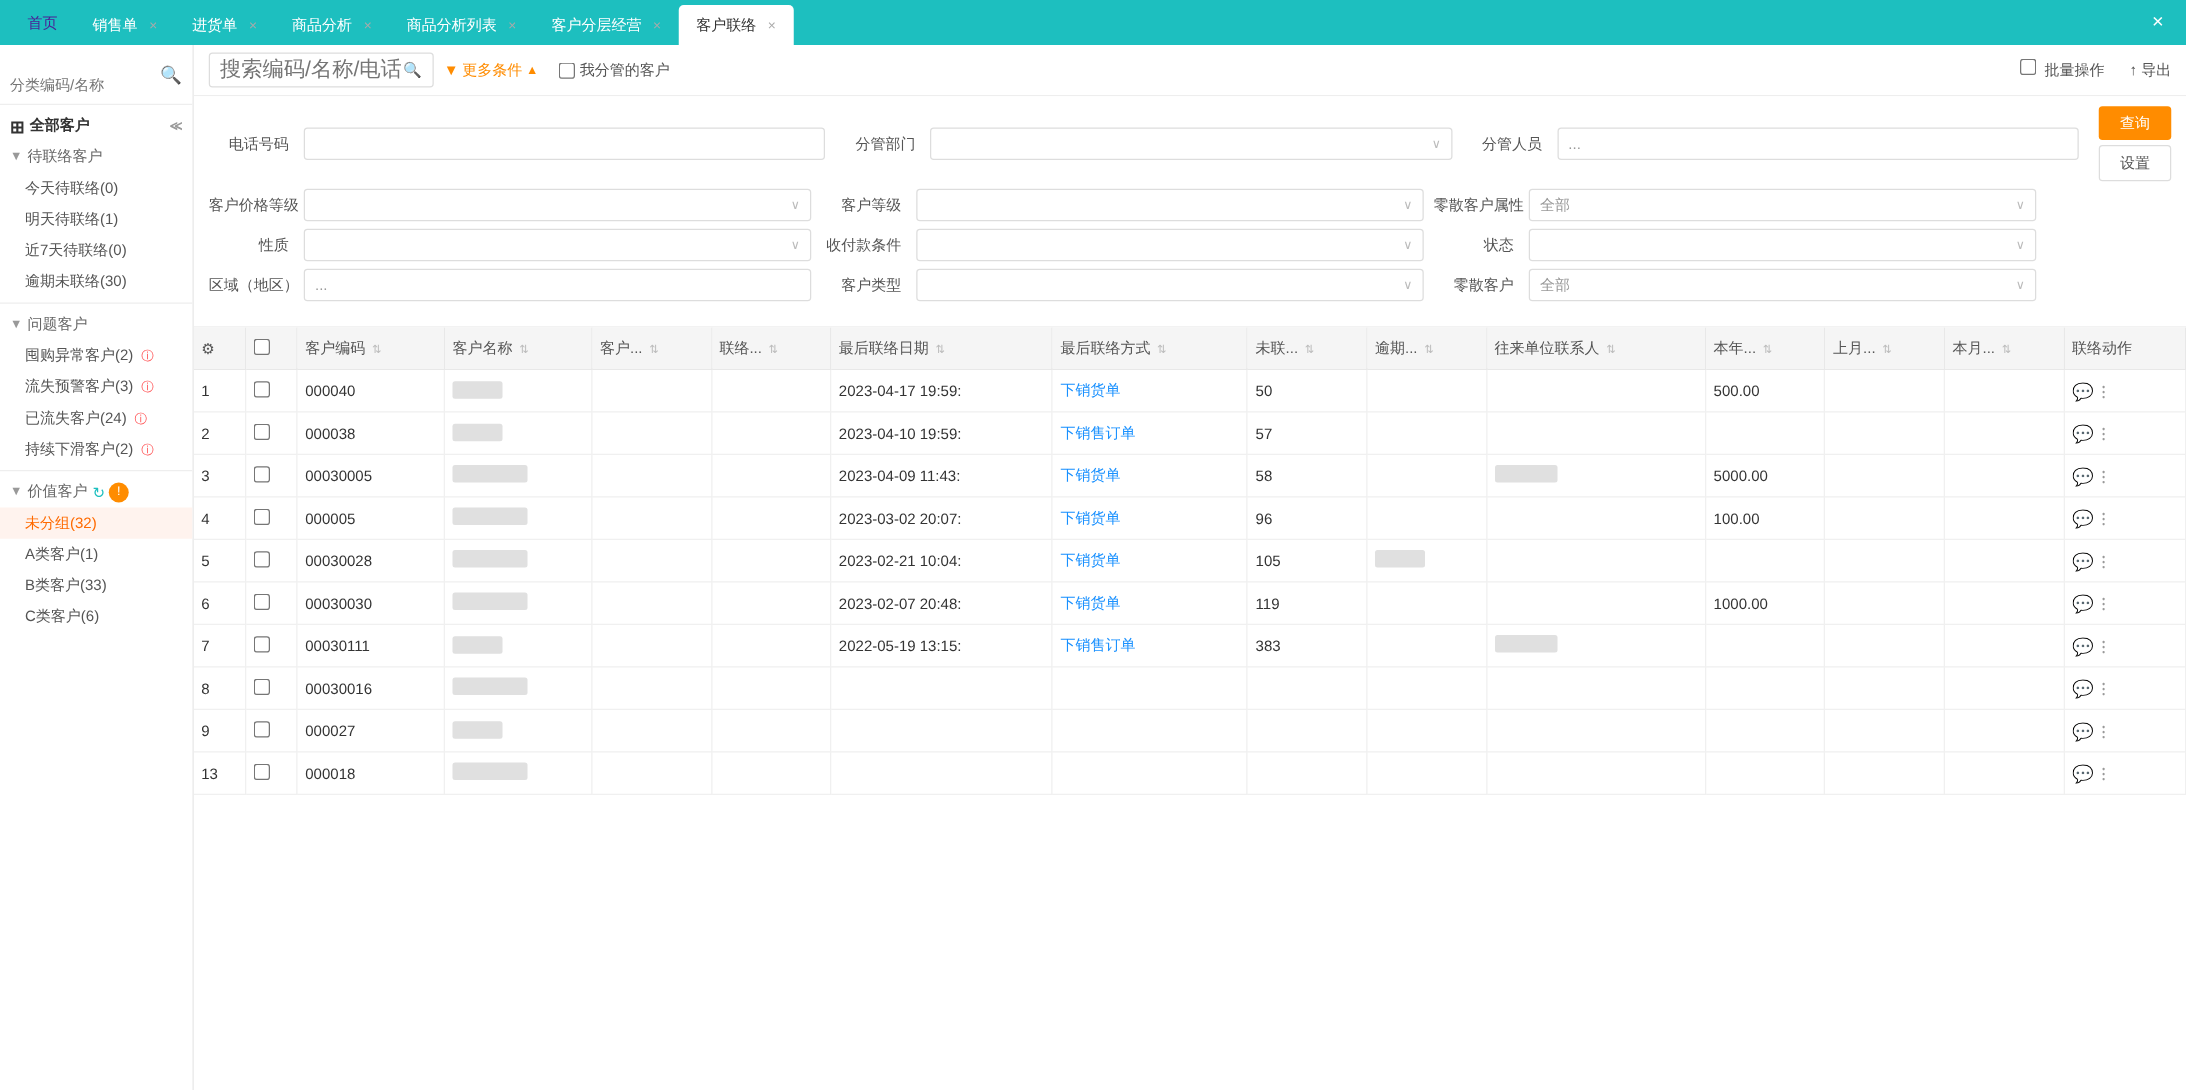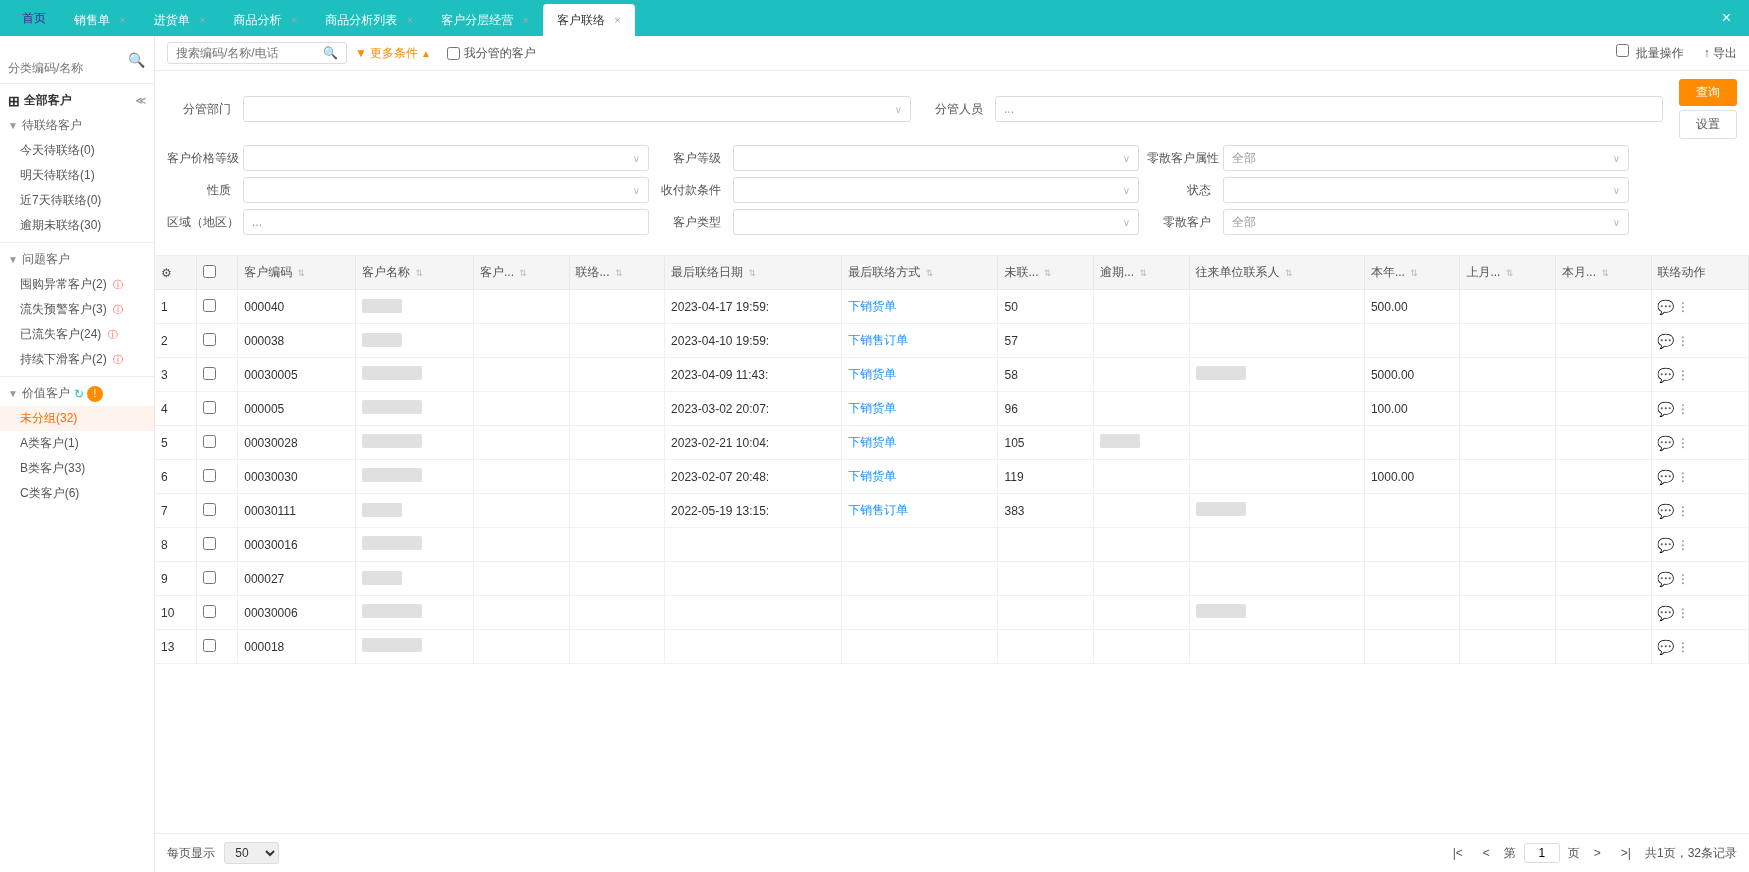--- a/index.html
+++ b/index.html
@@ -51,21 +51,21 @@
     
     .content-area { flex: 1; display: flex; flex-direction: column; overflow: hidden; background: #fff; }
 
     
     .toolbar {
       display: flex; align-items: center; padding: 6px 12px; background: #fff; border-bottom: 1px solid #eee; gap: 8px;
     }
     .toolbar .search-box {
       display: flex; align-items: center; border: 1px solid #ddd; border-radius: 3px; padding: 3px 8px; width: 180px;
     }
-    .toolbar .search-box input { border: none; outline: none; font-size: 12px; color: #999; width: 100%; }
+    .toolbar .search-box input { border: none; outline: none; font-size: 17px; color: #999; width: 100%; }
     .toolbar .more-filter { color: #ff8c00; cursor: pointer; display: flex; align-items: center; gap: 3px; }
     .toolbar .my-customer { display: flex; align-items: center; gap: 4px; color: #555; cursor: pointer; margin-left: 8px; }
     .toolbar .batch-ops { margin-left: auto; color: #555; cursor: pointer; }
     .toolbar .export-btn { color: #555; cursor: pointer; margin-left: 12px; }
 
     
     .filter-panel {
       background: #fff; border-bottom: 1px solid #eee; padding: 8px 12px;
     }
     .filter-row { display: flex; align-items: center; margin-bottom: 6px; gap: 8px; }
@@ -240,20 +240,26 @@
       <div class="export-btn">
         <span>↑</span>
         <span>导出</span>
       </div>
     </div>
 
     <div class="filter-panel">
 
       <div class="filter-row">
         <div class="filter-col">
+          <span class="filter-label">电话号码</span>
+          <div class="filter-input">
+            <span></span>
+          </div>
+        </div>
+        <div class="filter-col">
           <span class="filter-label">分管部门</span>
           <div class="filter-input">
             <span></span>
             <span class="chevron">∨</span>
           </div>
         </div>
         <div class="filter-col">
           <span class="filter-label">分管人员</span>
           <div class="filter-input">
             <span>...</span>
@@ -668,50 +674,20 @@
       <td></td>
       <td></td>
       <td>
         <div class="action-icons">
           <span title="联络">💬</span>
           <span title="更多">⁝</span>
         </div>
       </td>
     </tr>
             <tr>
-      <td>10</td>
-      <td><input type="checkbox" style=""></td>
-      <td>00030006</td>
-      <td>
-        <span class="blurred" style="width:60px;"></span>
-      </td>
-      <td></td>
-      <td></td>
-      <td></td>
-      <td>
-        
-      </td>
-      <td></td>
-      <td>
-        
-      </td>
-      <td>
-        <span class="blurred" style="width:50px;"></span>
-      </td>
-      <td></td>
-      <td></td>
-      <td></td>
-      <td>
-        <div class="action-icons">
-          <span title="联络">💬</span>
-          <span title="更多">⁝</span>
-        </div>
-      </td>
-    </tr>
-            <tr>
       <td>13</td>
       <td><input type="checkbox" style=""></td>
       <td>000018</td>
       <td>
         <span class="blurred" style="width:60px;"></span>
       </td>
       <td></td>
       <td></td>
       <td></td>
       <td>
@@ -731,33 +707,14 @@
         <div class="action-icons">
           <span title="联络">💬</span>
           <span title="更多">⁝</span>
         </div>
       </td>
     </tr>
           </tbody>
       </table>
     </div>
 
-    <div class="pagination">
-      <div>
-        <span class="page-size-label">每页显示</span>
-        <select class="page-size-select">
-          <option>50</option>
-          <option>100</option>
-        </select>
-      </div>
-      <div class="pagination-right">
-        <span class="page-nav">|&lt;</span>
-        <span class="page-nav">&lt;</span>
-        <span>第</span>
-        <input type="text" class="page-input" value="1" style="">
-        <span>页</span>
-        <span class="page-nav">&gt;</span>
-        <span class="page-nav">&gt;|</span>
-        <span class="total-info">共1页，32条记录</span>
-      </div>
-    </div>
   </div>
 </div>
 
 </body></html>

